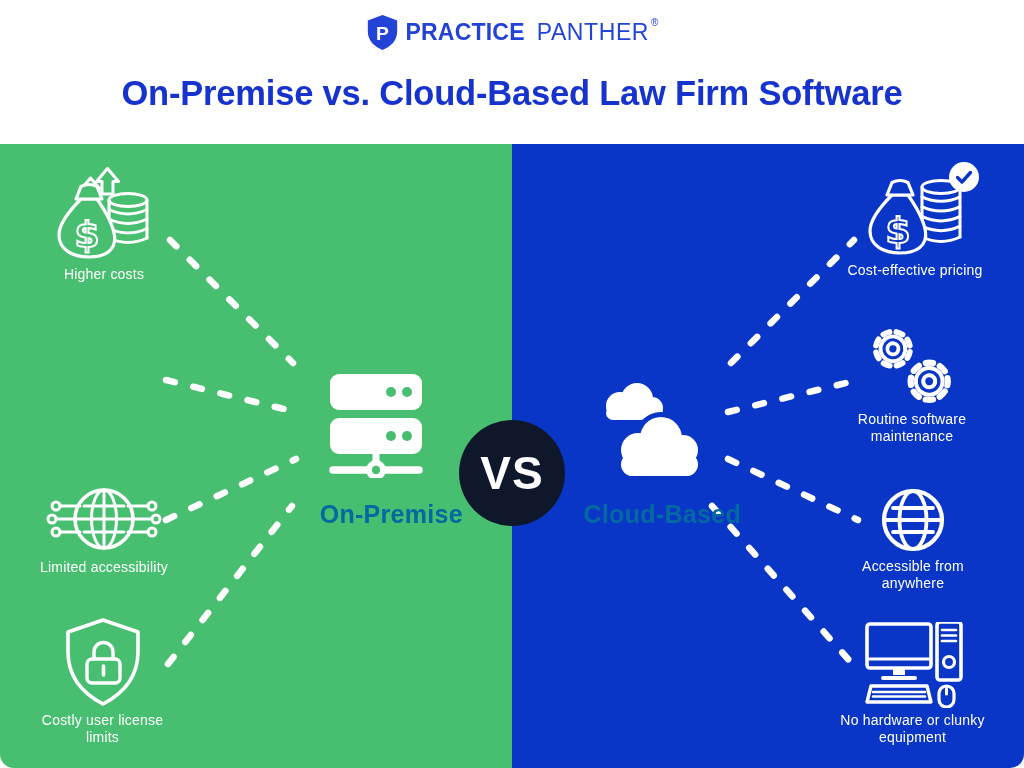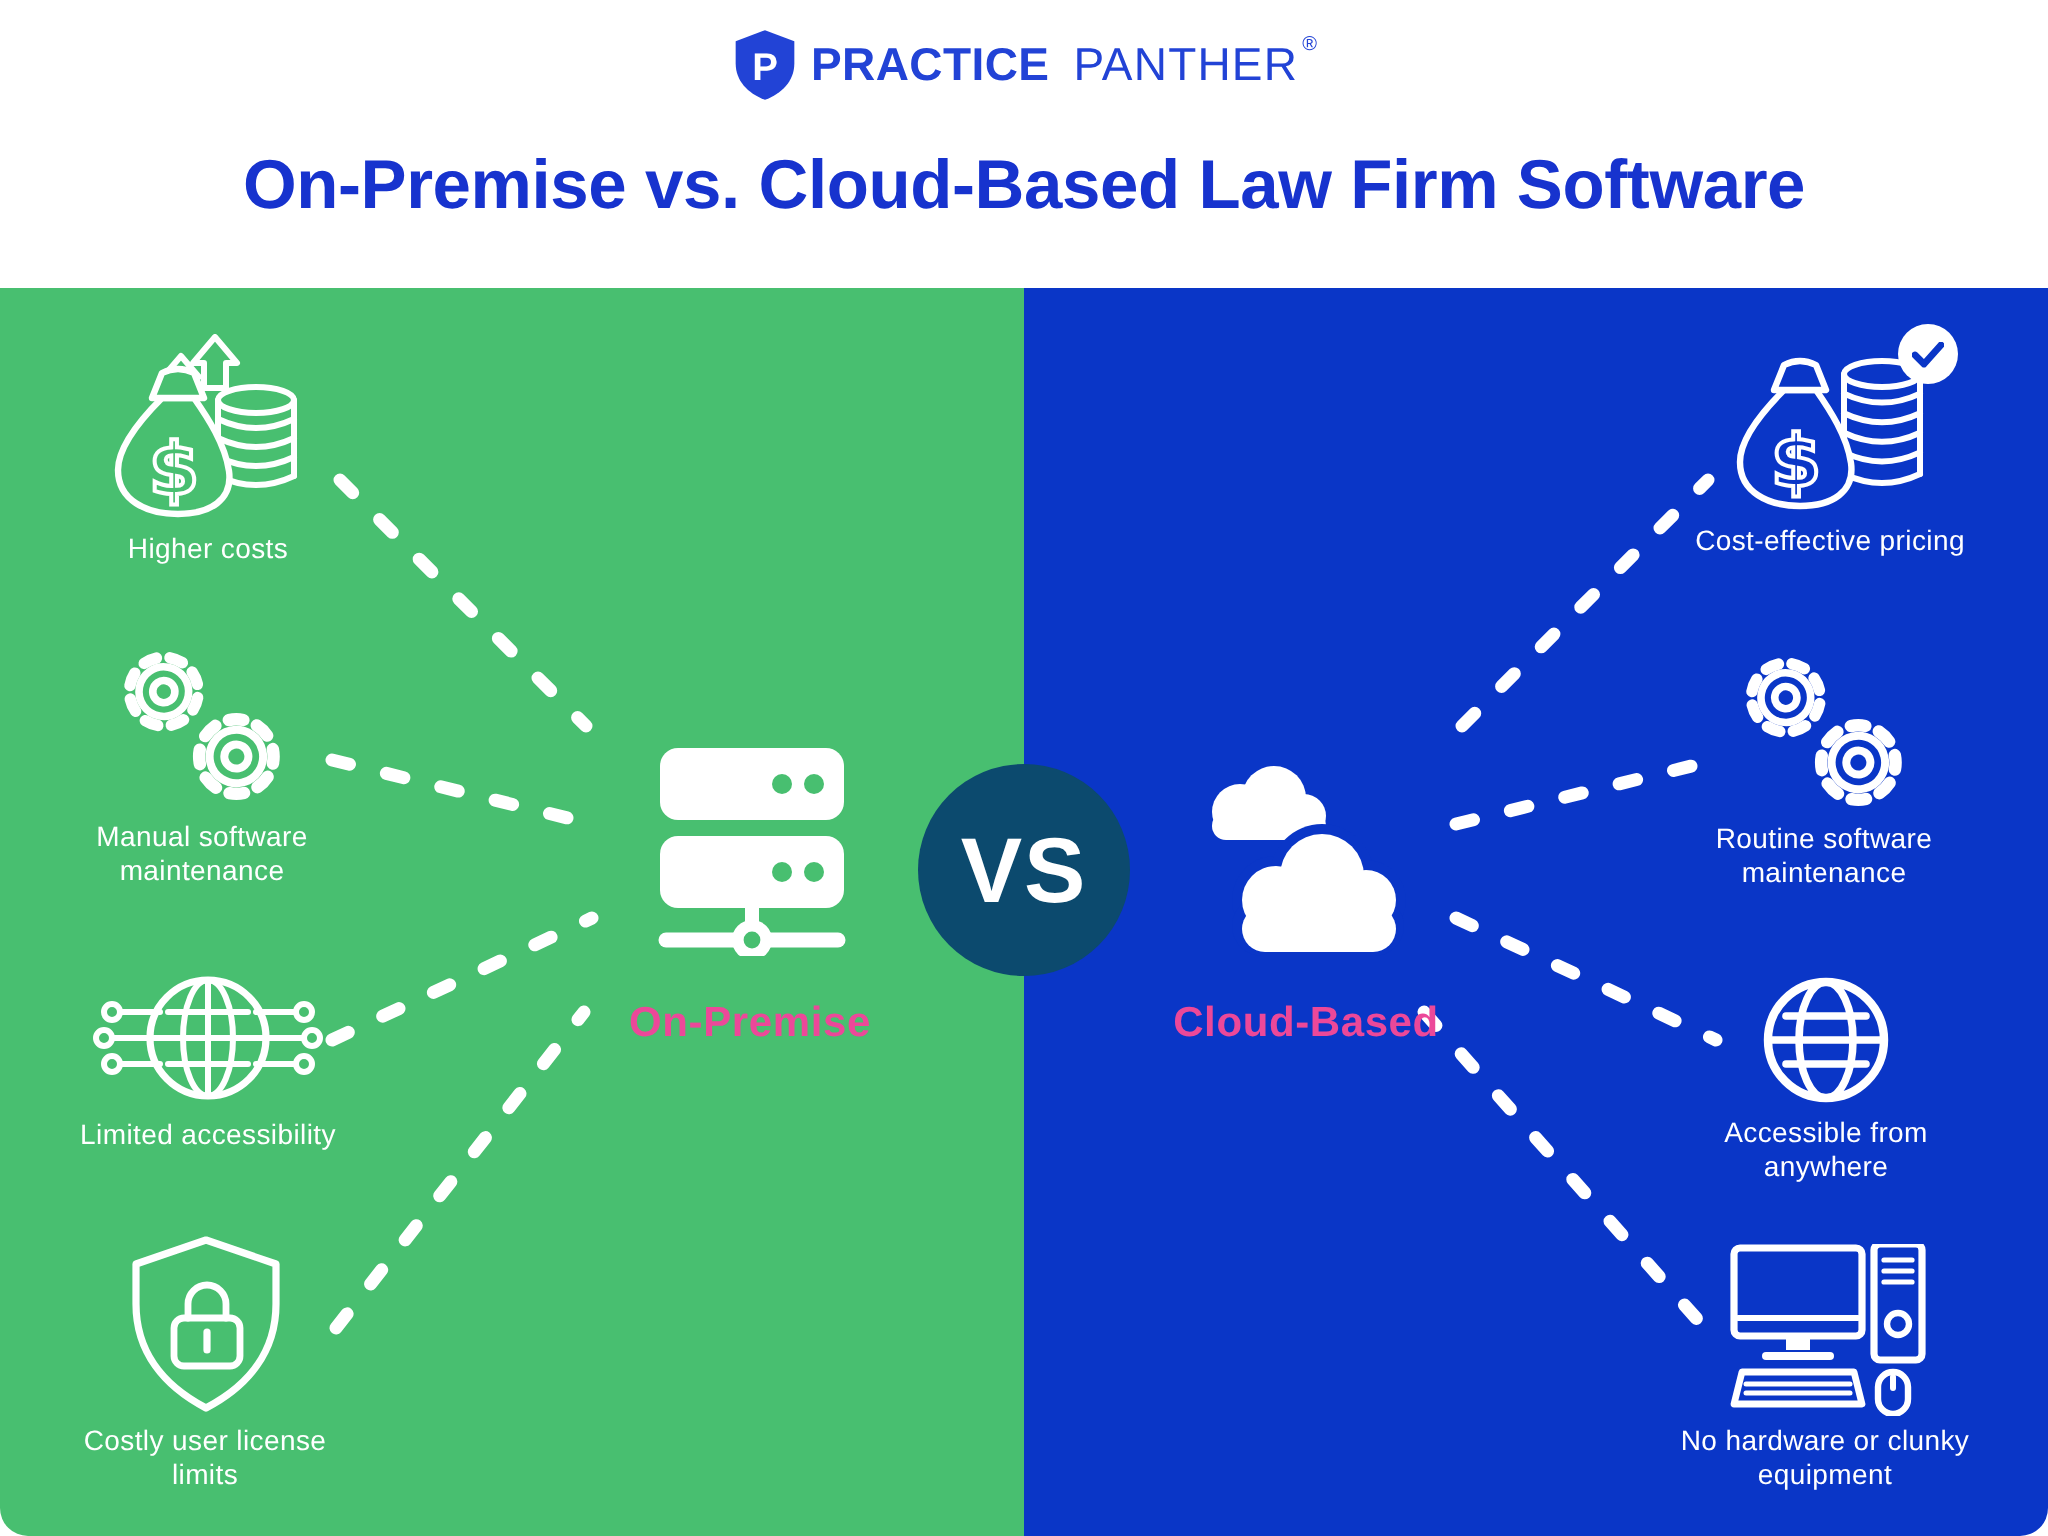--- a/index.html
+++ b/index.html
@@ -27,23 +27,23 @@
   .item{position:absolute;display:flex;flex-direction:column;align-items:center;text-align:center;color:#fff;}
   .item .label{font-size:14px;line-height:1.18;margin-top:5px;letter-spacing:.2px;}
   .icon-stroke{stroke:#fff;fill:none;stroke-linecap:round;stroke-linejoin:round;}
   .green-item .oc{fill:#48BF70;stroke:#fff;stroke-width:3.2;stroke-linejoin:round;}
   .blue-item  .oc{fill:#0A36C7;stroke:#fff;stroke-width:3.2;stroke-linejoin:round;}
   .oc-fill{fill:#48BF70;}
   .halo{fill:#0A36C7;}
   .badge{position:absolute;right:6px;top:2px;width:30px;height:30px;border-radius:50%;background:#fff;
     display:flex;align-items:center;justify-content:center;}
   
-  .heading{position:absolute;width:176px;text-align:center;font-weight:bold;font-size:21px;color:#ec4899;letter-spacing:.3px;}
-  .vs-circle{position:absolute;left:459px;top:382px;width:106px;height:106px;border-radius:50%;
-    background:#0c4a6e;color:#fff;font-weight:800;font-size:46px;letter-spacing:1px;
+  .heading{position:absolute;width:176px;text-align:right;font-weight:bold;font-size:25px;color:#0369a1;letter-spacing:.3px;}
+  .vs-circle{position:absolute;left:459px;top:420px;width:106px;height:106px;border-radius:50%;
+    background:#0f172a;color:#fff;font-weight:800;font-size:46px;letter-spacing:1px;
     display:flex;align-items:center;justify-content:center;}
 </style>
 </head>
 <body>
 
 <div class="stage">
 
   <div class="logo-row">
     <svg width="33" height="37" viewBox="0 0 36 40">
       <path d="M18 1 L34 7 V19 C34 29 27 35.5 18 39 C9 35.5 2 29 2 19 V7 Z" fill="#2243D6"></path>
@@ -81,35 +81,20 @@
         <path d="M38 30 V21.5 H33.5 L42.5 11 L51.5 21.5 H47 V30 Z"></path>
         <path d="M54 27 V14.5 H48.5 L59.5 1.5 L70.5 14.5 H65 V27 Z"></path>
       </g>
       <path class="oc" d="M33 32 C21 44 11 57 11 68 C11 83 25 90 41 90 C57 90 68.5 83 66.5 68.5 C64.5 55 56 42 49 32 Z"></path>
       <path class="oc" d="M28 32 L33 19.5 Q41 15.5 49 19.5 L54 32 Z"></path>
       <text x="39" y="80" text-anchor="middle" font-size="36" font-weight="bold" fill="none" stroke="#fff" stroke-width="2" font-family="DejaVu Sans, sans-serif">$</text>
     </svg>
     <div class="label">Higher costs</div>
   </div>
 
-  <div class="item green-item" style="left:26px;top:321px;width:150px;">
-    <svg width="98" height="84" viewBox="0 0 100 88">
-      <g transform="translate(30,26) rotate(10)" class="icon-stroke">
-        <circle r="18" stroke-width="6" stroke-dasharray="7 7.13"></circle>
-        <circle r="13" stroke-width="4"></circle>
-        <circle r="5.8" stroke-width="4"></circle>
-      </g>
-      <g transform="translate(68,60) rotate(33)" class="icon-stroke">
-        <circle r="19.5" stroke-width="6.5" stroke-dasharray="7.65 7.66"></circle>
-        <circle r="14" stroke-width="4.2"></circle>
-        <circle r="6.3" stroke-width="4.2"></circle>
-      </g>
-    </svg>
-    <div class="label">Manual software maintenance</div>
-  </div>
 
   <div class="item green-item" style="left:39px;top:481px;width:130px;">
     <svg width="116" height="76" viewBox="0 0 116 76">
       <g class="icon-stroke" stroke-width="3">
         <circle cx="58" cy="38" r="29" stroke-width="3.6"></circle>
         <ellipse cx="58" cy="38" rx="12.5" ry="29"></ellipse>
         <line x1="38" y1="25" x2="78" y2="25"></line>
         <line x1="29.5" y1="38" x2="86.5" y2="38"></line>
         <line x1="38" y1="51" x2="78" y2="51"></line>
         <line x1="58" y1="9" x2="58" y2="67"></line>

